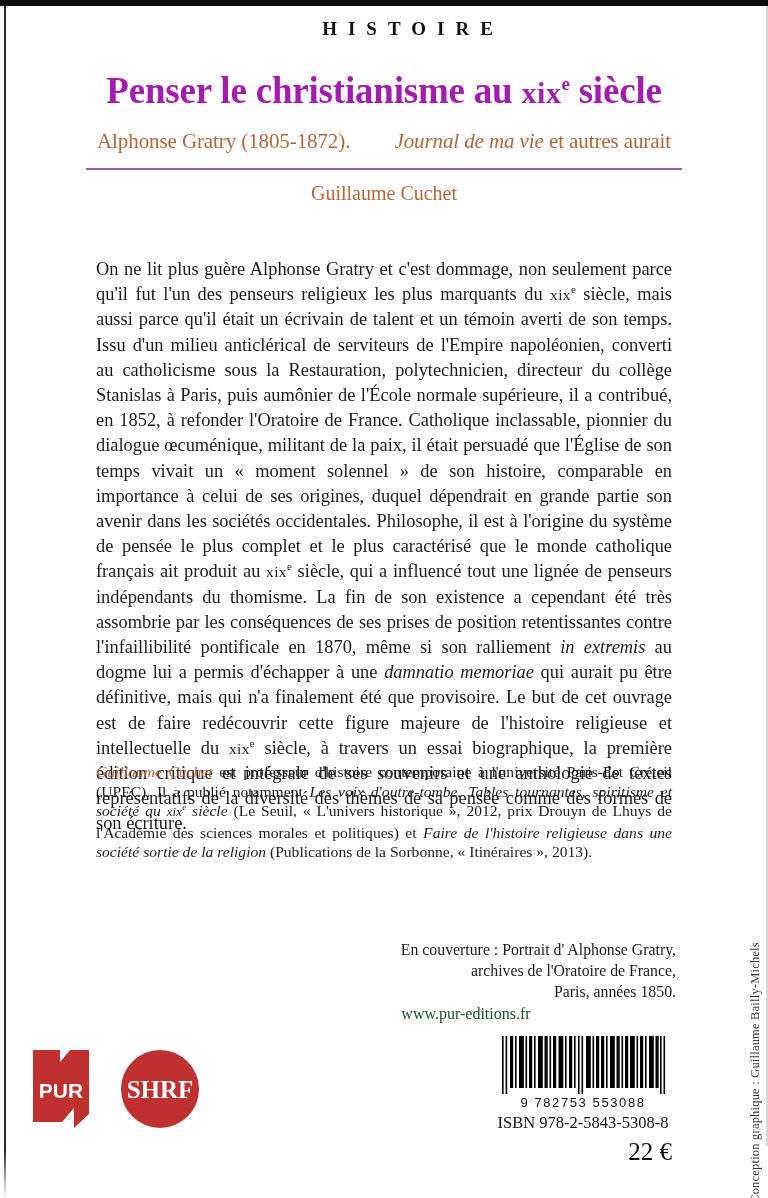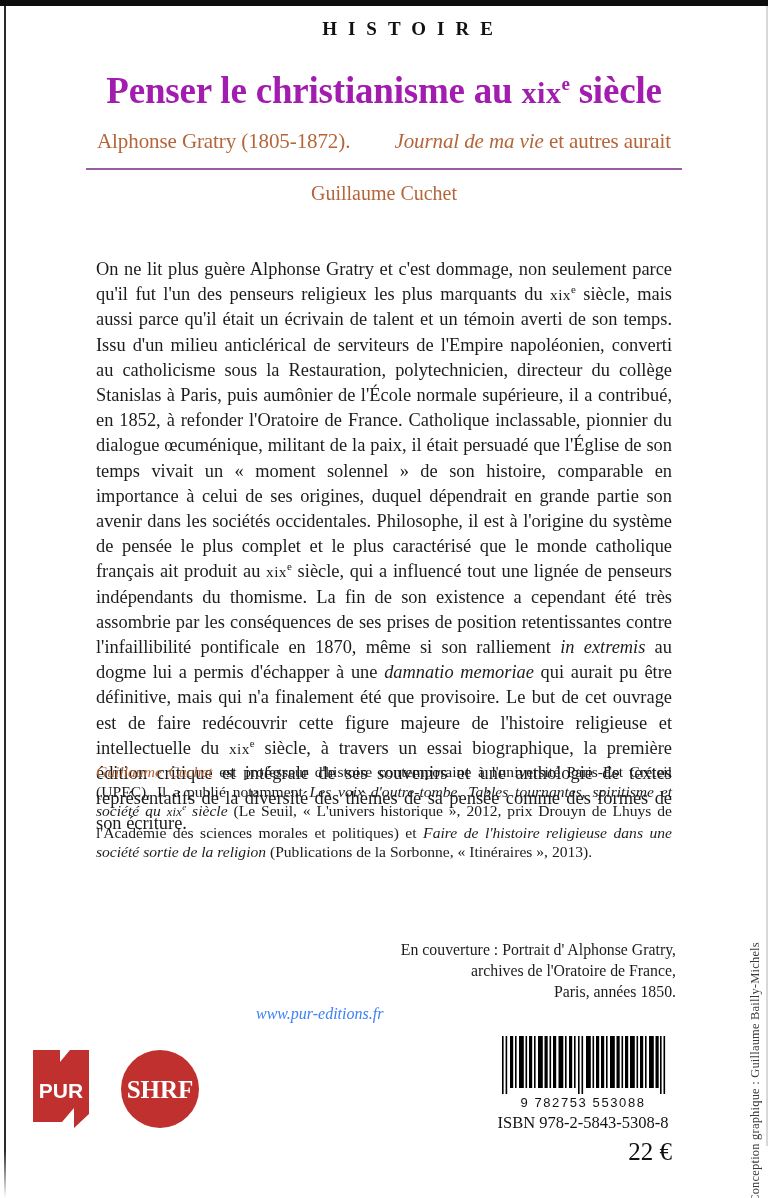--- a/index.html
+++ b/index.html
@@ -157,25 +157,24 @@
     font-size: 15.8px;
     line-height: 21px;
     color: #1c1c1c;
   }
 
   .site {
     position: absolute;
     top: 1005px;
     right: 92px;
     width: 420px;
-    text-align: left;
+    text-align: center;
     font-family: "Liberation Serif", serif;
     font-size: 16px;
-    color: #3b82f6;
-    font-style: italic;
+    color: #14532d;
   }
 
   .barcode-block {
     position: absolute;
     top: 1034px;
     right: 96px;
     width: 178px;
     text-align: right;
   }
   .barcode {

